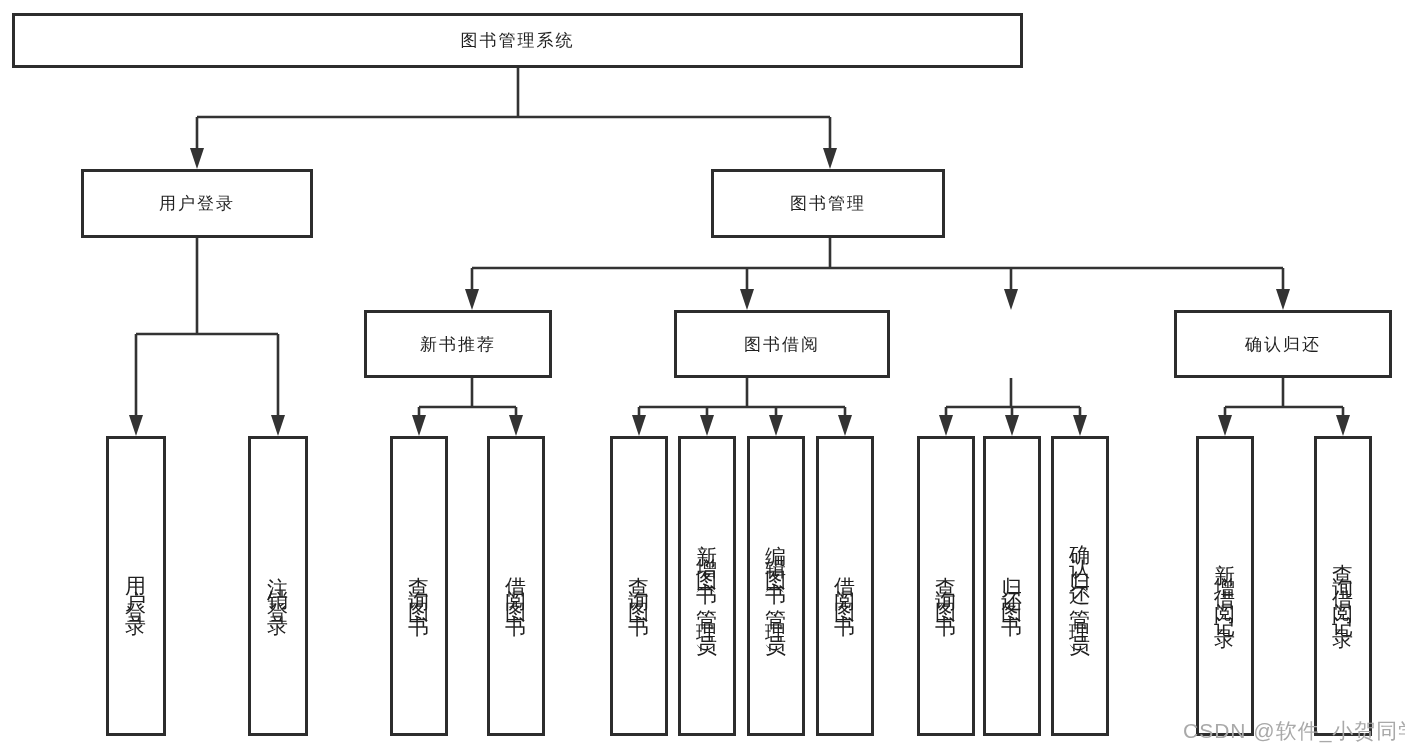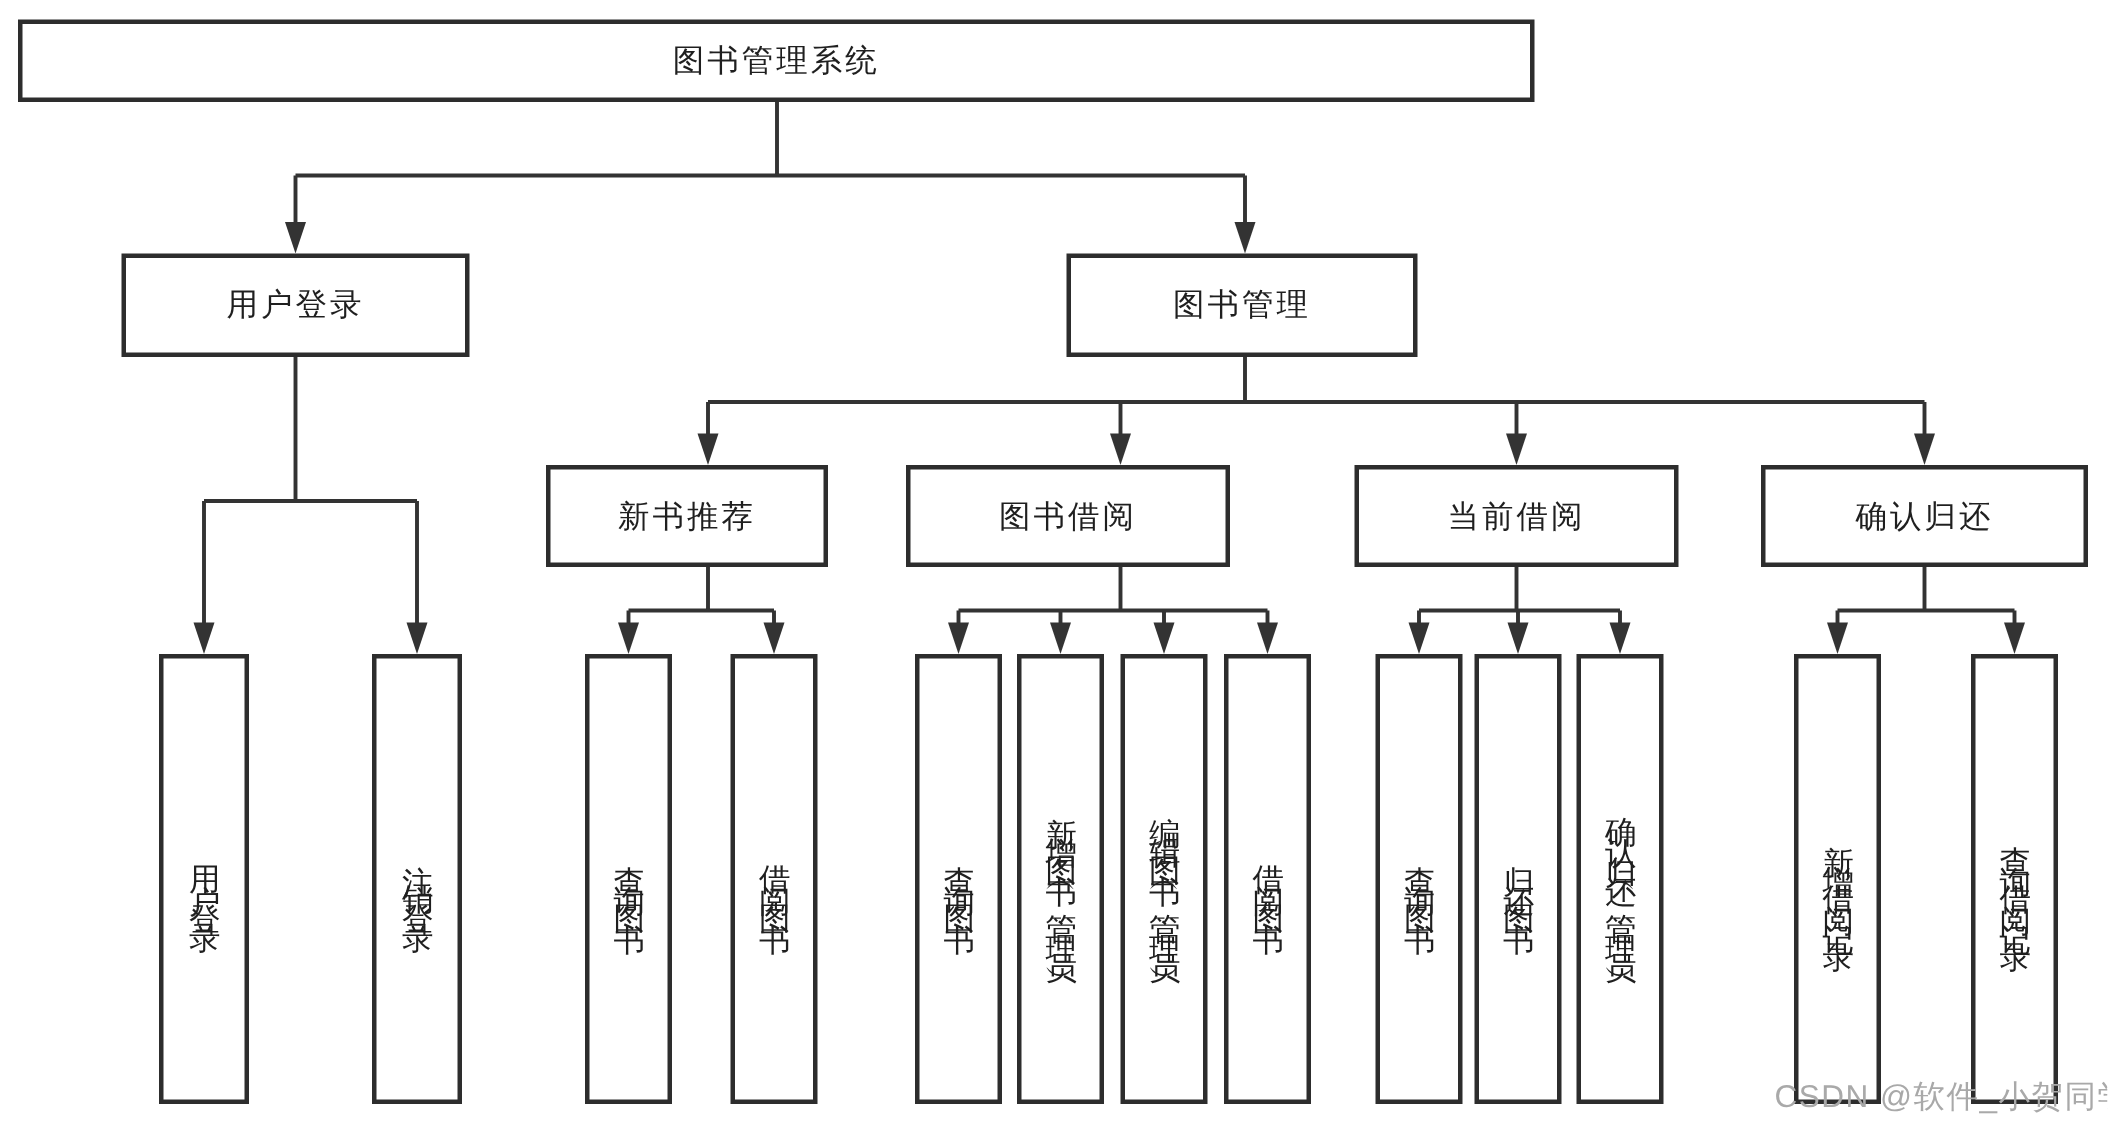--- a/index.html
+++ b/index.html
@@ -23,21 +23,21 @@
   .box{
     position:absolute;
     box-sizing:border-box;
     background:var(--box-fill);
     border:3px solid var(--box-border);
     color:var(--text);
     display:flex;
     align-items:center;
     justify-content:center;
     z-index:2;
-    font-size:21px;
+    font-size:17px;
     letter-spacing:2px;
     line-height:1;
     white-space:nowrap;
   }
   .leaf{
     writing-mode:vertical-rl;
     text-orientation:mixed;
     letter-spacing:13px;
     font-size:21px;
     white-space:normal;
@@ -103,22 +103,21 @@
       <polygon points="1336,415 1350,415 1343,436"></polygon>
     </g>
   </svg>
 
   <div class="box" style="left:12px;top:13px;width:1011px;height:55px">图书管理系统</div>
 
   <div class="box" style="left:81px;top:169px;width:232px;height:69px">用户登录</div>
   <div class="box" style="left:711px;top:169px;width:234px;height:69px">图书管理</div>
 
   <div class="box" style="left:364px;top:310px;width:188px;height:68px">新书推荐</div>
-  <div class="box" style="left:604px;top:310px;width:216px;height:68px">图书借阅</div>
-  <div class="box" style="left:903px;top:310px;width:216px;height:68px">当前借阅</div>
+  <div class="box" style="left:674px;top:310px;width:216px;height:68px">图书借阅</div>
   <div class="box" style="left:1174px;top:310px;width:218px;height:68px">确认归还</div>
 
   <div class="box leaf" style="left:106px;top:436px;width:60px;height:300px">用户登录</div>
   <div class="box leaf" style="left:248px;top:436px;width:60px;height:300px">注销登录</div>
 
   <div class="box leaf" style="left:390px;top:436px;width:58px;height:300px">查询图书</div>
   <div class="box leaf" style="left:487px;top:436px;width:58px;height:300px">借阅图书</div>
 
   <div class="box leaf" style="left:610px;top:436px;width:58px;height:300px">查询图书</div>
   <div class="box leaf" style="left:678px;top:436px;width:58px;height:300px">新增图书（管理员）</div>

